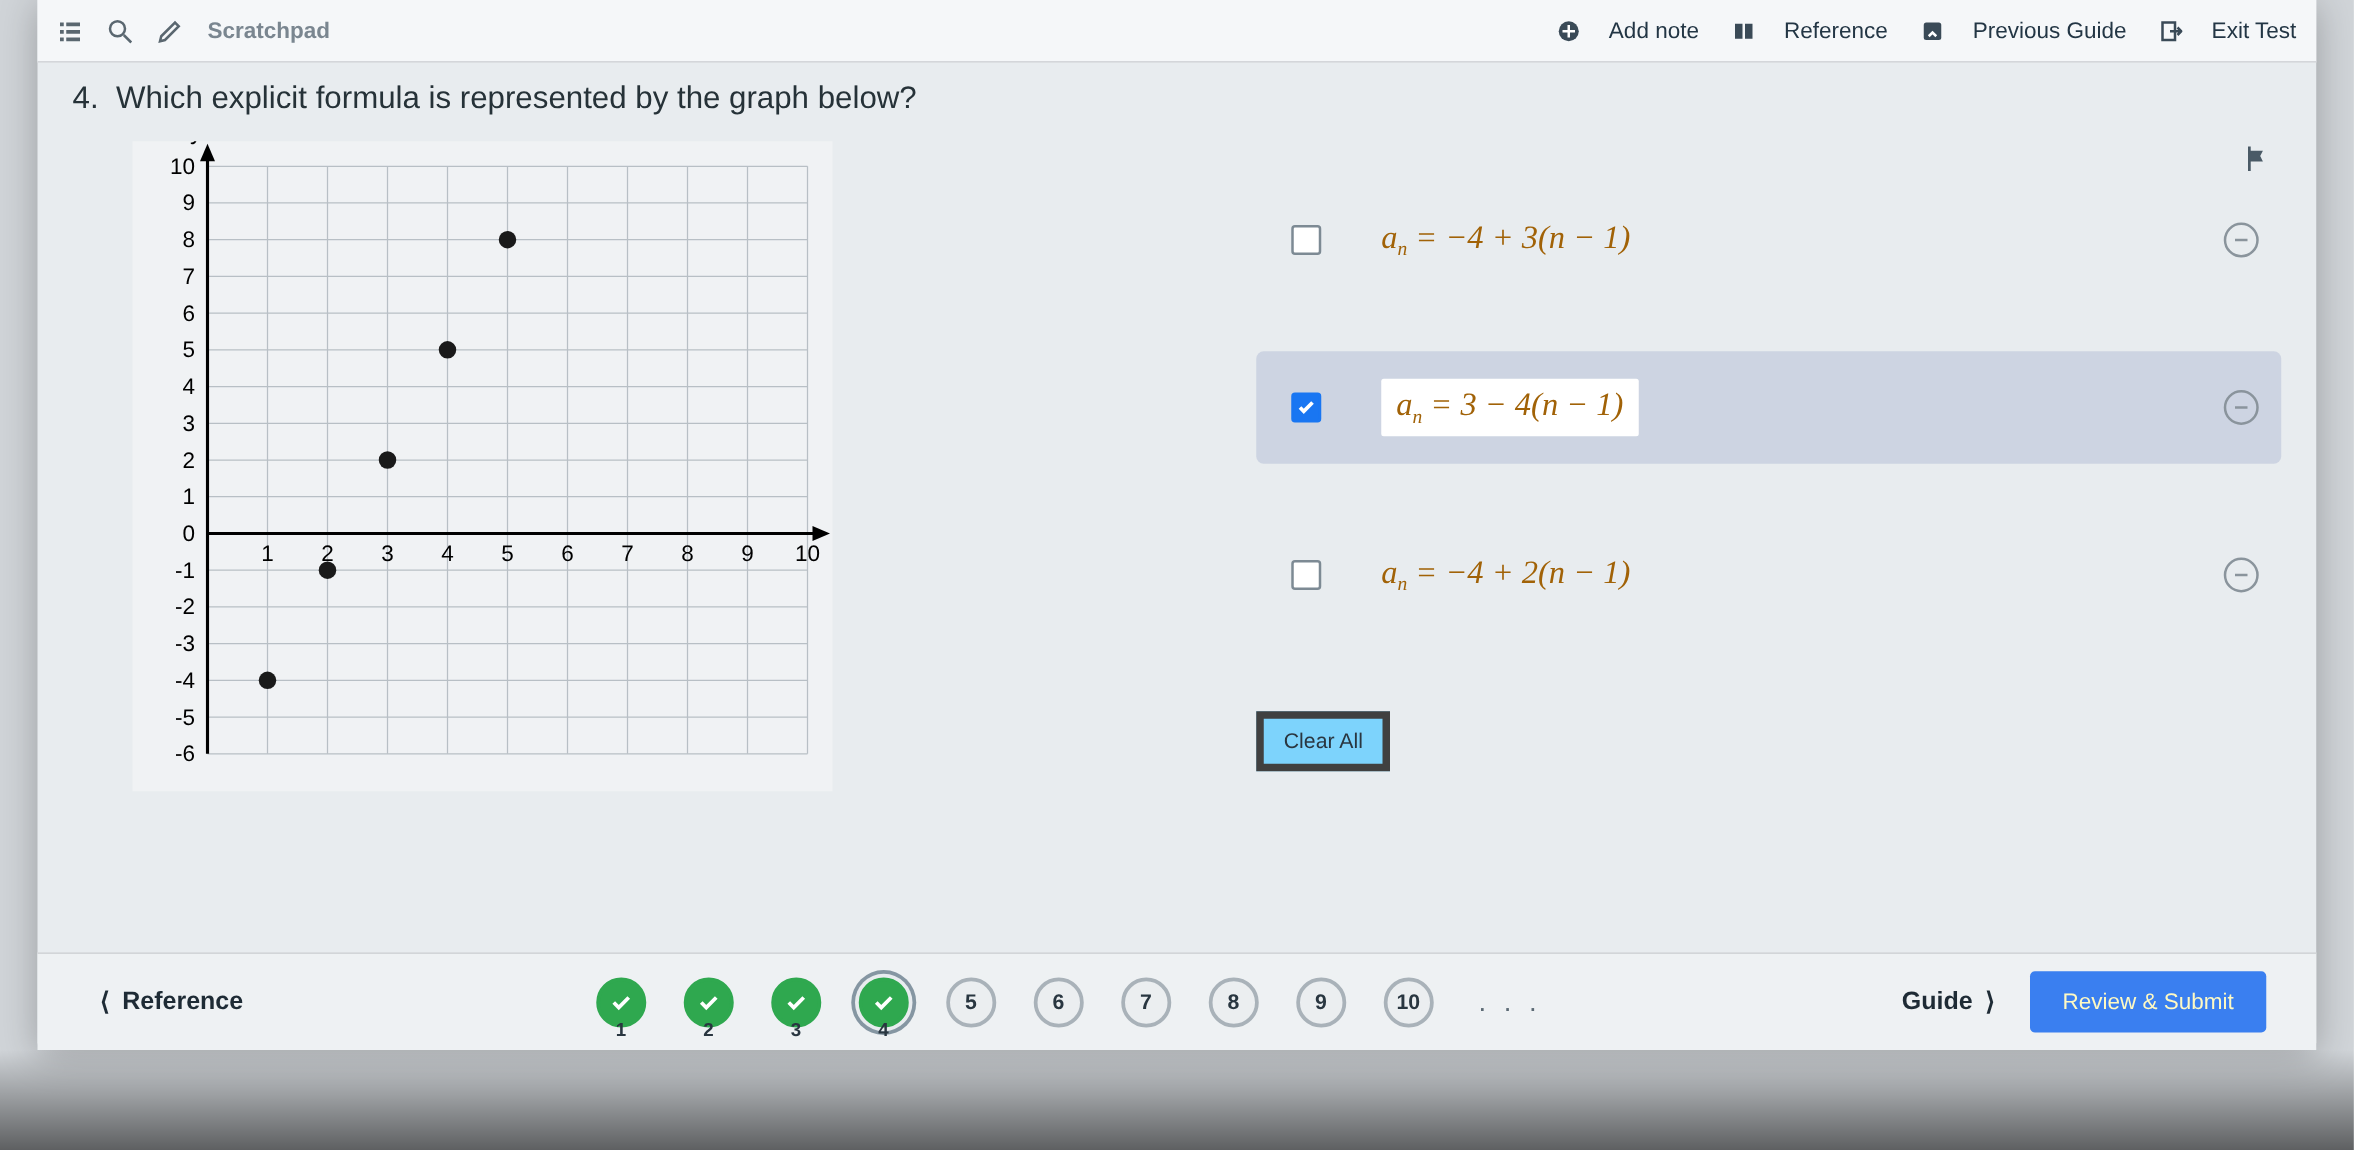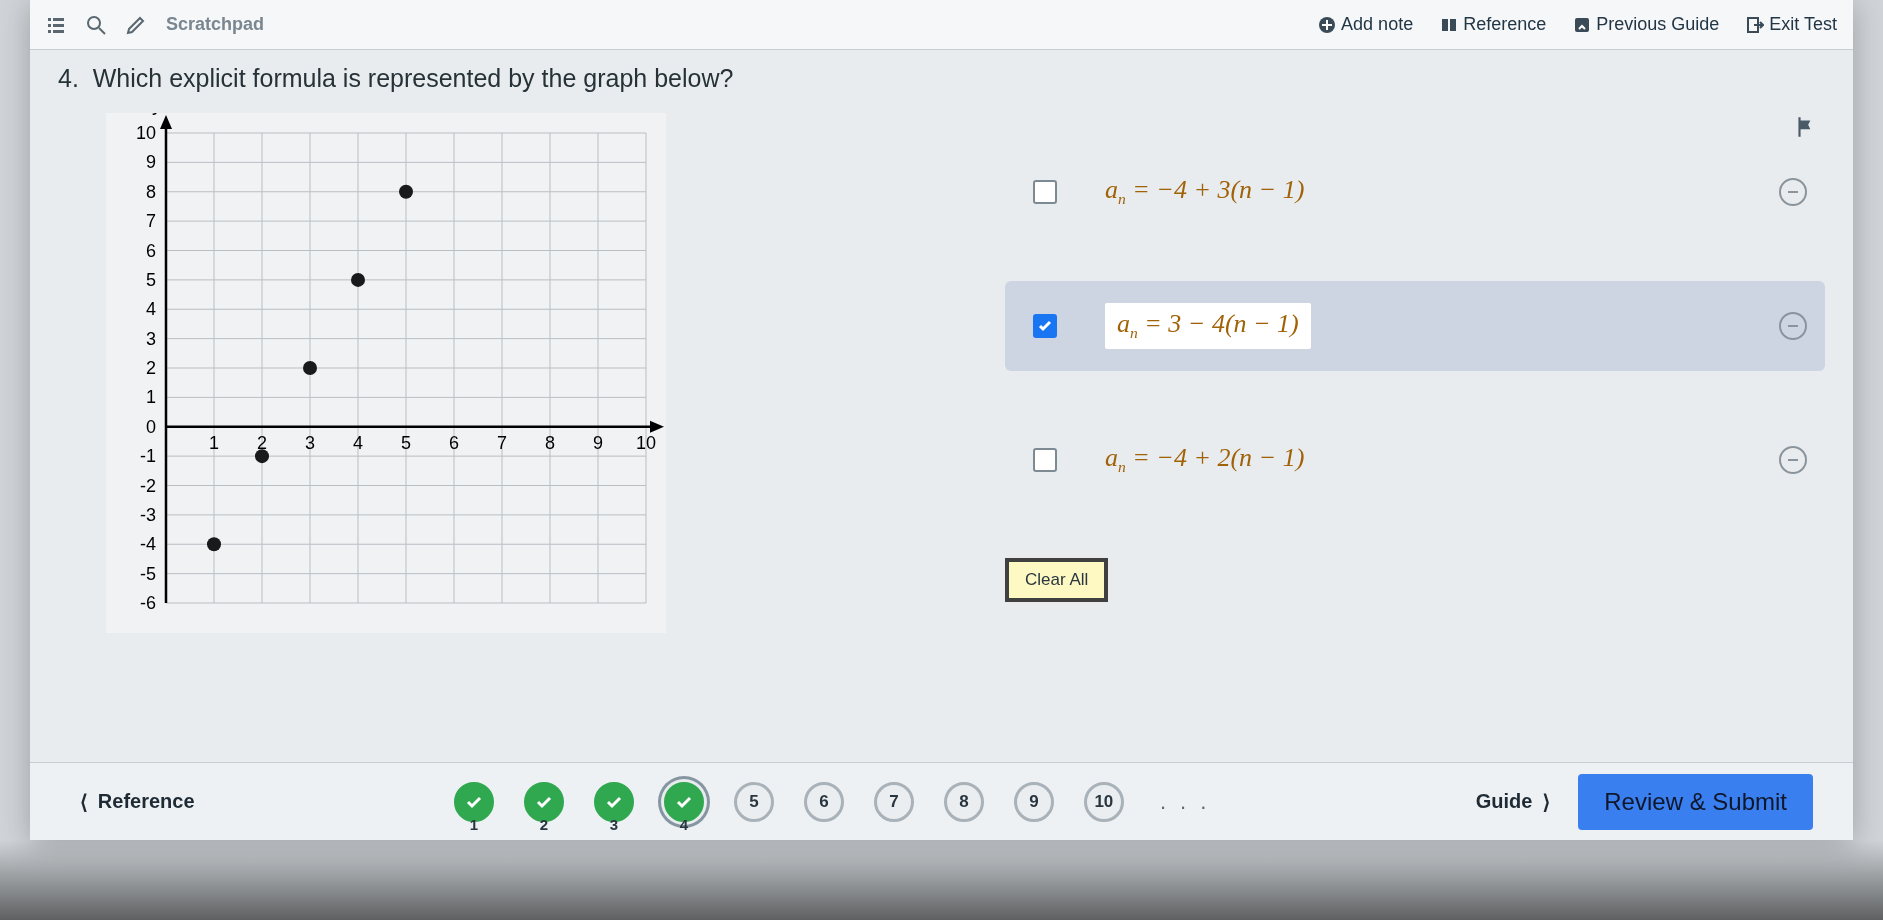--- a/index.html
+++ b/index.html
@@ -28,21 +28,21 @@
     border-bottom: 1px solid #c9ccd0;
     display: flex;
     align-items: center;
     padding: 0 16px;
     gap: 26px;
     color: #3a4a57;
     font-size: 18px;
   }
   .toolbar .left-group { display:flex; align-items:center; gap:20px; }
   .toolbar .spacer { flex: 1; }
-  .tb-item { display:flex; align-items:center; gap:4px; cursor:pointer; font-weight:500; color:#233645; }
+  .tb-item { display:flex; align-items:center; gap:22px; cursor:pointer; font-weight:500; color:#233645; }
   .tb-icon { width:20px; height:20px; display:inline-flex; align-items:center; justify-content:center; }
   .scratch-lbl { color:#7a8690; font-weight:600; }
 
   
   .content {
     flex:1;
     padding: 14px 28px 0 28px;
     position:relative;
     overflow:hidden;
   }
@@ -91,25 +91,25 @@
   }
   .answer-row.selected .formula { background:#fff; padding:6px 12px; border-radius:2px; }
   .sub { font-size:.6em; vertical-align:sub; font-style:italic; }
   .elim {
     position:absolute; right:18px; top:50%; transform:translateY(-50%);
     width:28px; height:28px; border:2px solid #8a949c; border-radius:50%;
     display:flex; align-items:center; justify-content:center;
     color:#8a949c; cursor:pointer;
   }
   .clear-all {
-    margin-top:9px;
+    margin-top:20px;
     align-self:flex-start;
-    border:4px solid #404040;
+    border:6px solid #404040;
     padding:8px 16px;
-    background:#fef9c3;
+    background:#7dd3fc;
     font-size:17px;
     color:#2a3640;
     cursor:pointer;
   }
 
   
   .footer {
     height:78px;
     border-top:1px solid #c9ccd0;
     background:#eef1f3;
@@ -127,22 +127,22 @@
   .qdot {
     width:40px; height:40px; border-radius:50%;
     display:flex; align-items:center; justify-content:center;
     font-size:17px; font-weight:600; cursor:pointer;
     border:3px solid #a9b2b9; color:#293640; background:#ebeef0;
   }
   .qdot.done { background:#2fa84f; border-color:#2fa84f; color:#fff; }
   .qdot.done.current { box-shadow:0 0 0 3px #e8ecef, 0 0 0 6px #8596a2; }
   .dots-more { font-size:22px; color:#5c6a74; letter-spacing:4px; padding:0 6px; }
   .review-btn {
-    background:#3a7ff0; color:#0f172a; border:none;
-    padding:14px 26px; font-size:24px; border-radius:4px;
+    background:#3a7ff0; color:#fef9c3; border:none;
+    padding:14px 26px; font-size:18px; border-radius:4px;
     cursor:pointer;
   }
 
   .photo-shadow {
     position:absolute; left:0; right:0; bottom:0; height:80px;
     background:linear-gradient(to bottom, rgba(0,0,0,0), rgba(0,0,0,.55));
     pointer-events:none;
   }
 </style>
 </head>

